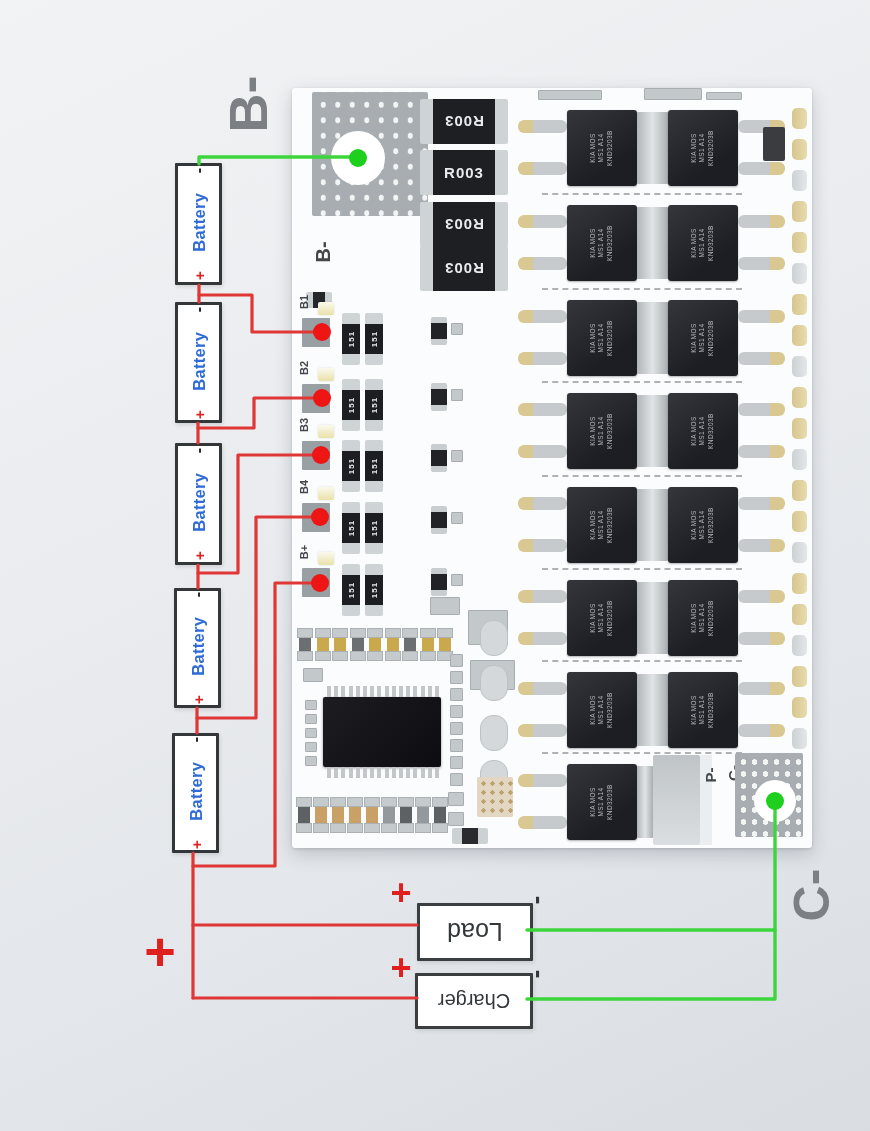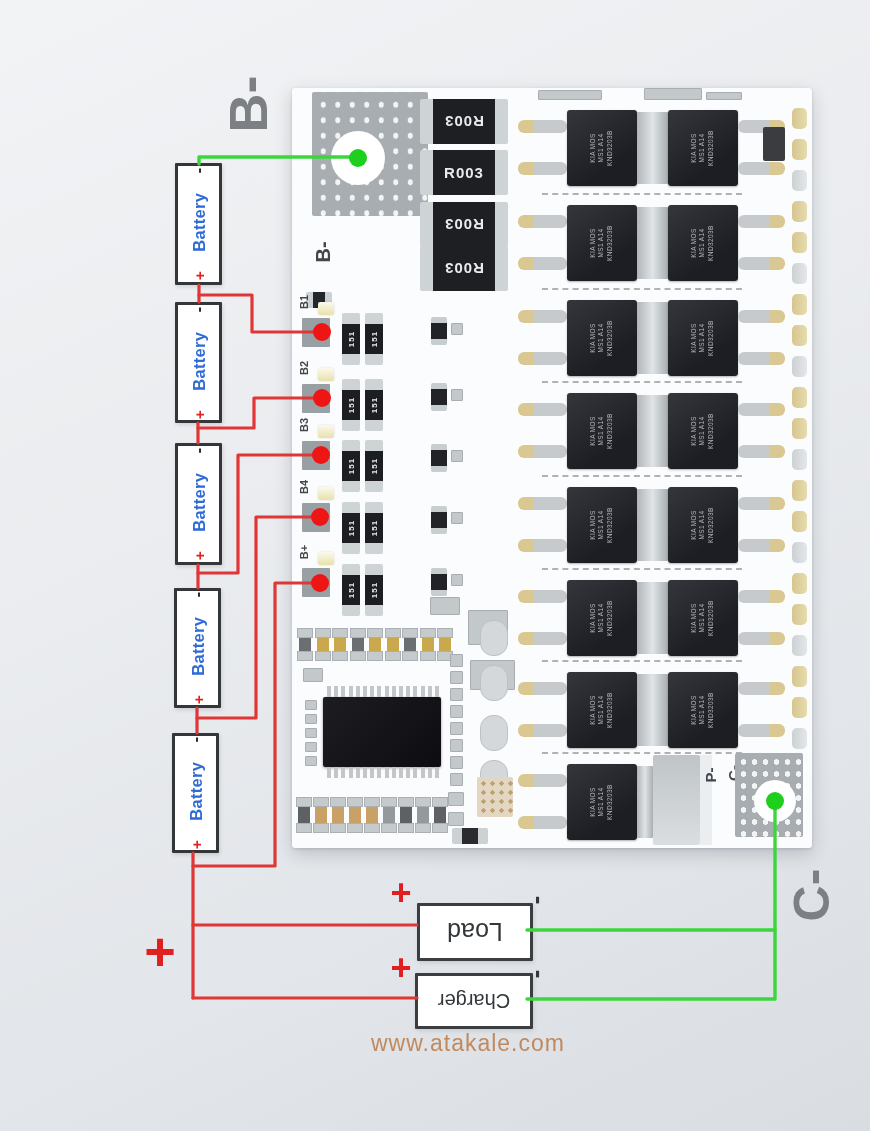--- a/index.html
+++ b/index.html
@@ -506,21 +506,20 @@
   <div class="io-box" style="left:415px;top:973px;width:112px;height:50px;">
     <div class="io-label" style="font-size:20px;">Charger</div>
   </div>
 
   <div class="abs plus-sign" style="left:132px;top:923px;width:56px;height:56px;font-size:54px;">+</div>
   <div class="abs plus-sign" style="left:383px;top:875px;width:36px;height:36px;font-size:36px;">+</div>
   <div class="abs plus-sign" style="left:383px;top:950px;width:36px;height:36px;font-size:36px;">+</div>
   <div class="abs minus-mark" style="left:530px;top:887px;width:20px;height:26px;">-</div>
   <div class="abs minus-mark" style="left:530px;top:961px;width:20px;height:26px;">-</div>
 
-  <div id="watermark" class="abs" style="left:371px;top:1030px;">www.atakale.com</div>
 
   <svg class="abs" style="left:0;top:0;" width="870" height="1131" viewBox="0 0 870 1131">
     <g fill="none" stroke="#e03636" stroke-width="3.2" stroke-linejoin="round" stroke-linecap="round">
       <path d="M199,285 L199,302"></path>
       <path d="M198,423 L198,443"></path>
       <path d="M198,565 L198,588"></path>
       <path d="M197,708 L197,733"></path>
       <path d="M193,853 L193,998"></path>
       <path d="M199,295 L252,295 L252,332 L320,332"></path>
       <path d="M198,428 L254,428 L254,398 L320,398"></path>

